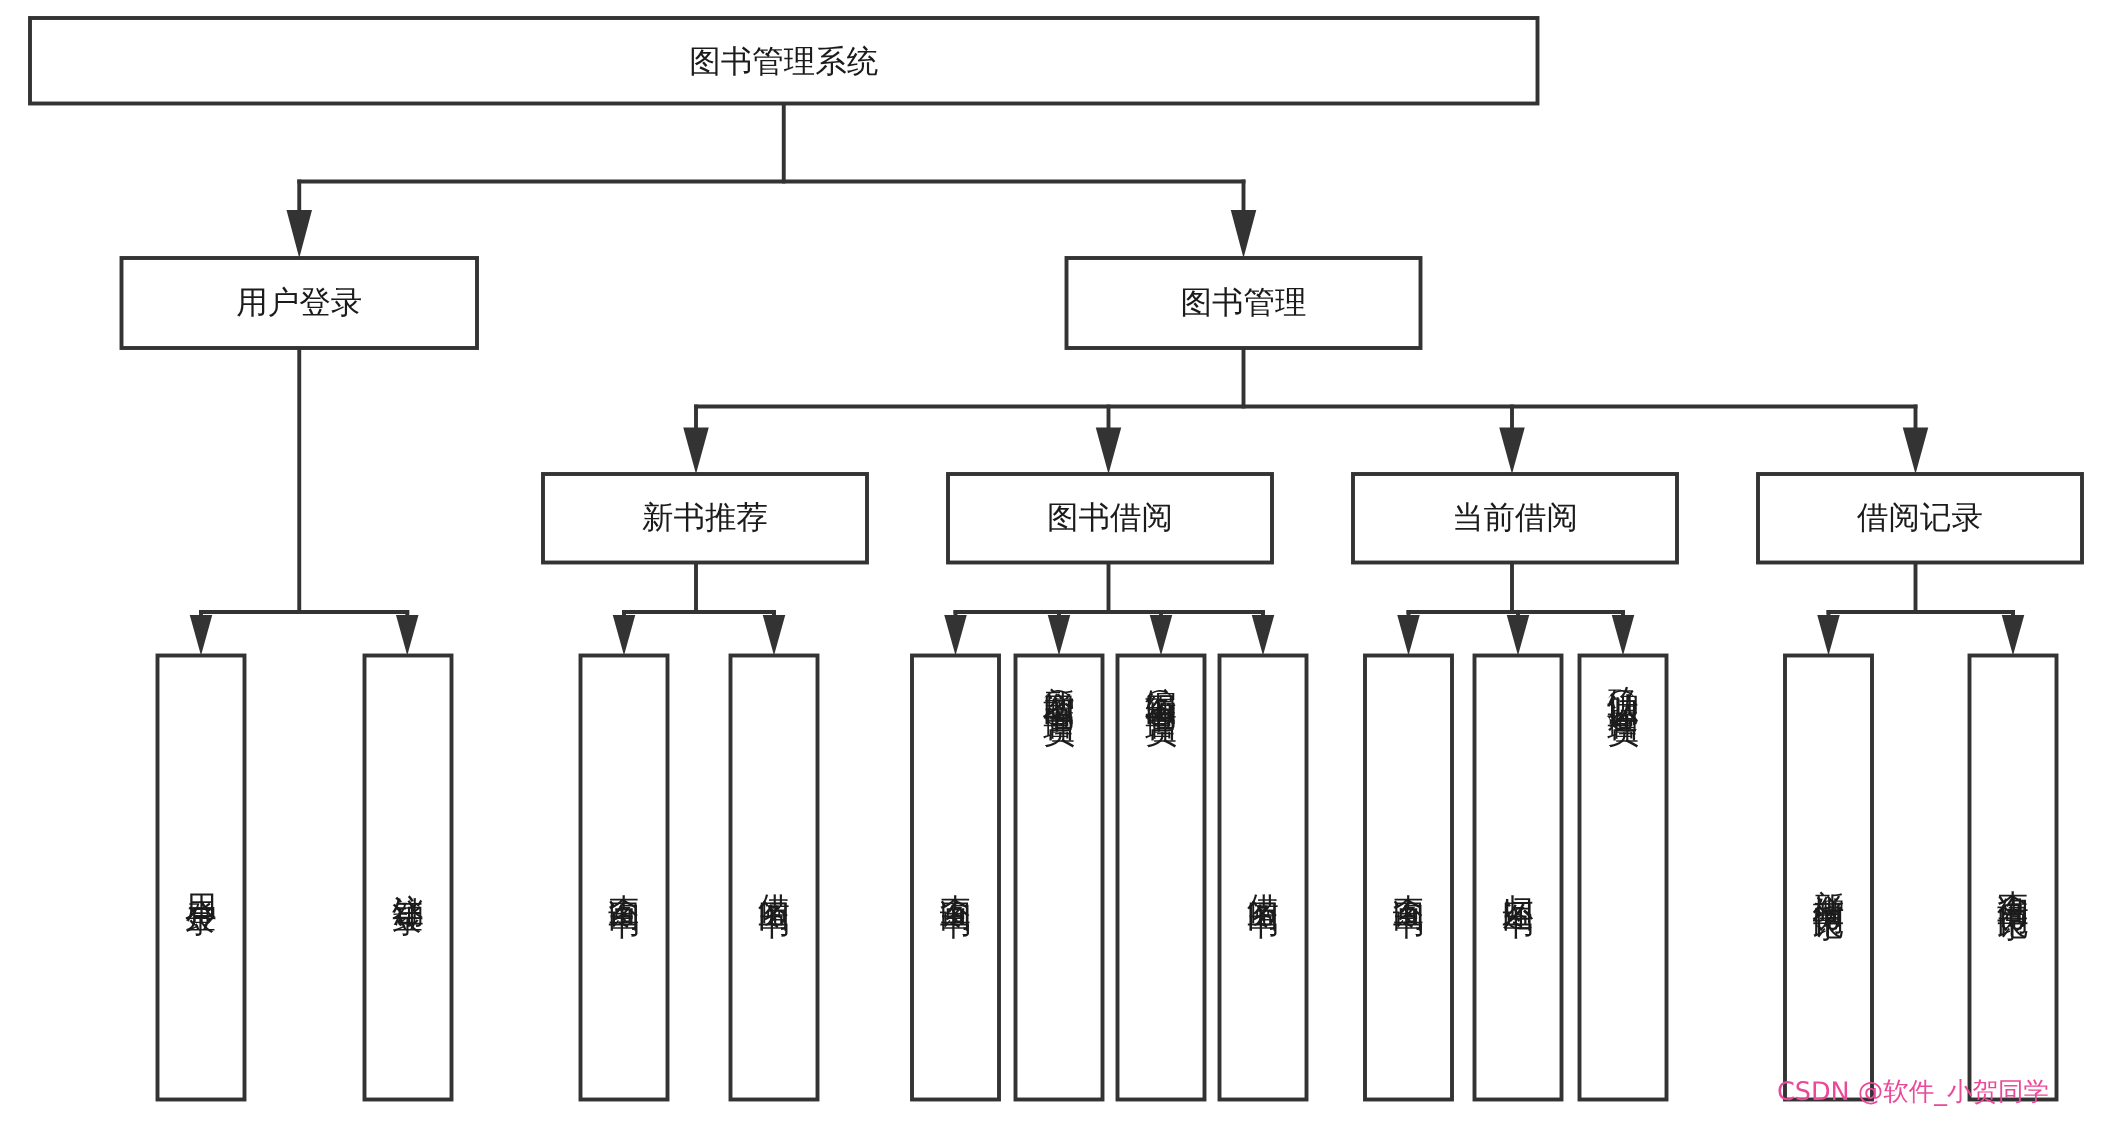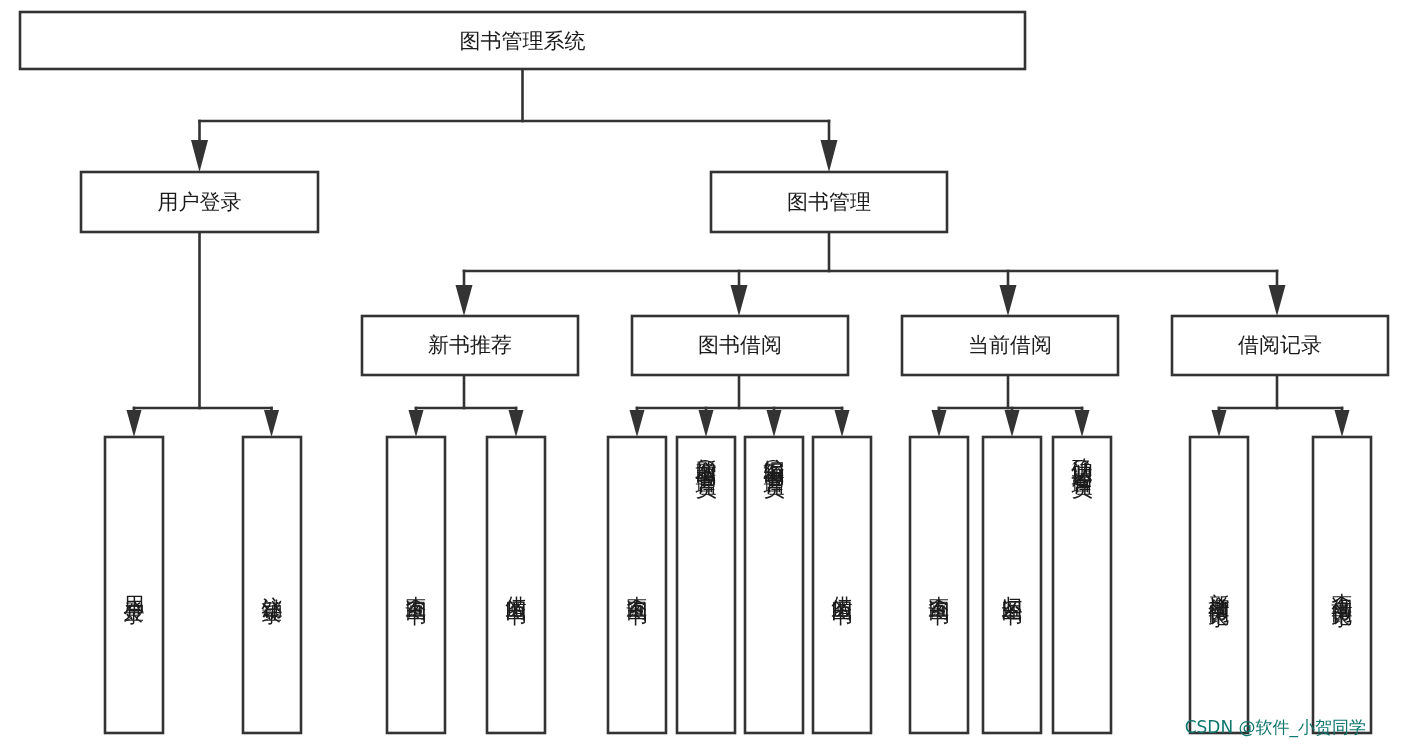--- a/index.html
+++ b/index.html
@@ -68,21 +68,21 @@
     color: #1b1b1b;
     letter-spacing: 3px;
     white-space: nowrap;
     text-align: left;
   }
   .watermark {
     position: absolute;
     right: 14px;
     bottom: 8px;
     font-size: 17px;
-    color: #0f766e;
+    color: #ec4899;
     white-space: nowrap;
     font-family: "DejaVu Sans", "Liberation Sans", sans-serif;
     pointer-events: none;
   }
 </style>
 </head>
 <body>
 
 <div id="diagram-root">
 

